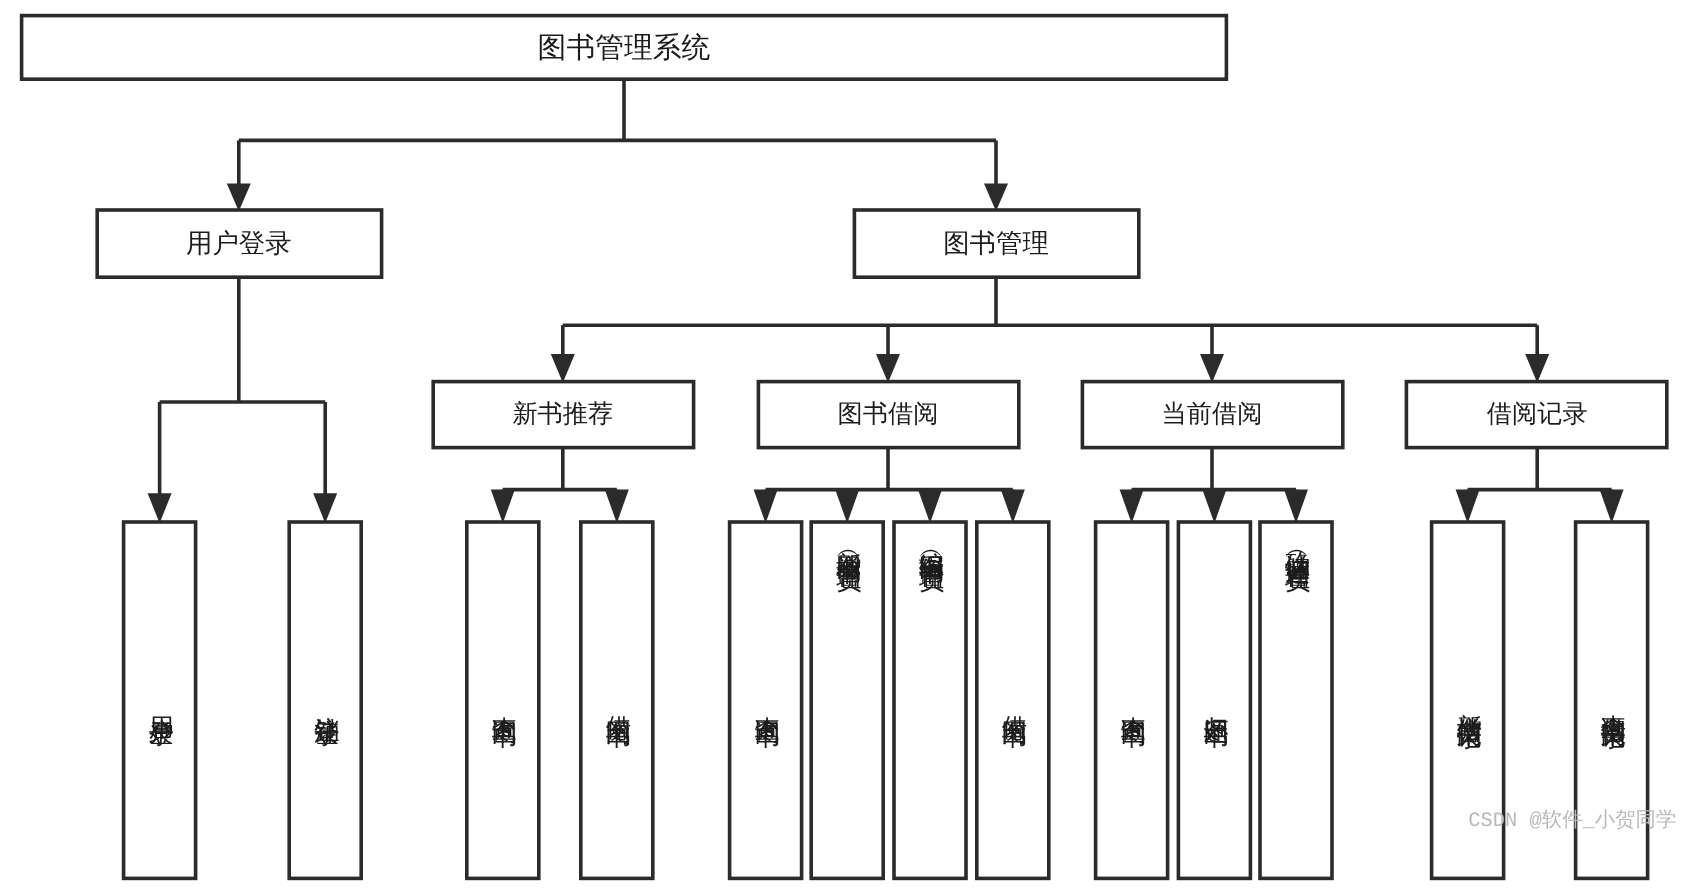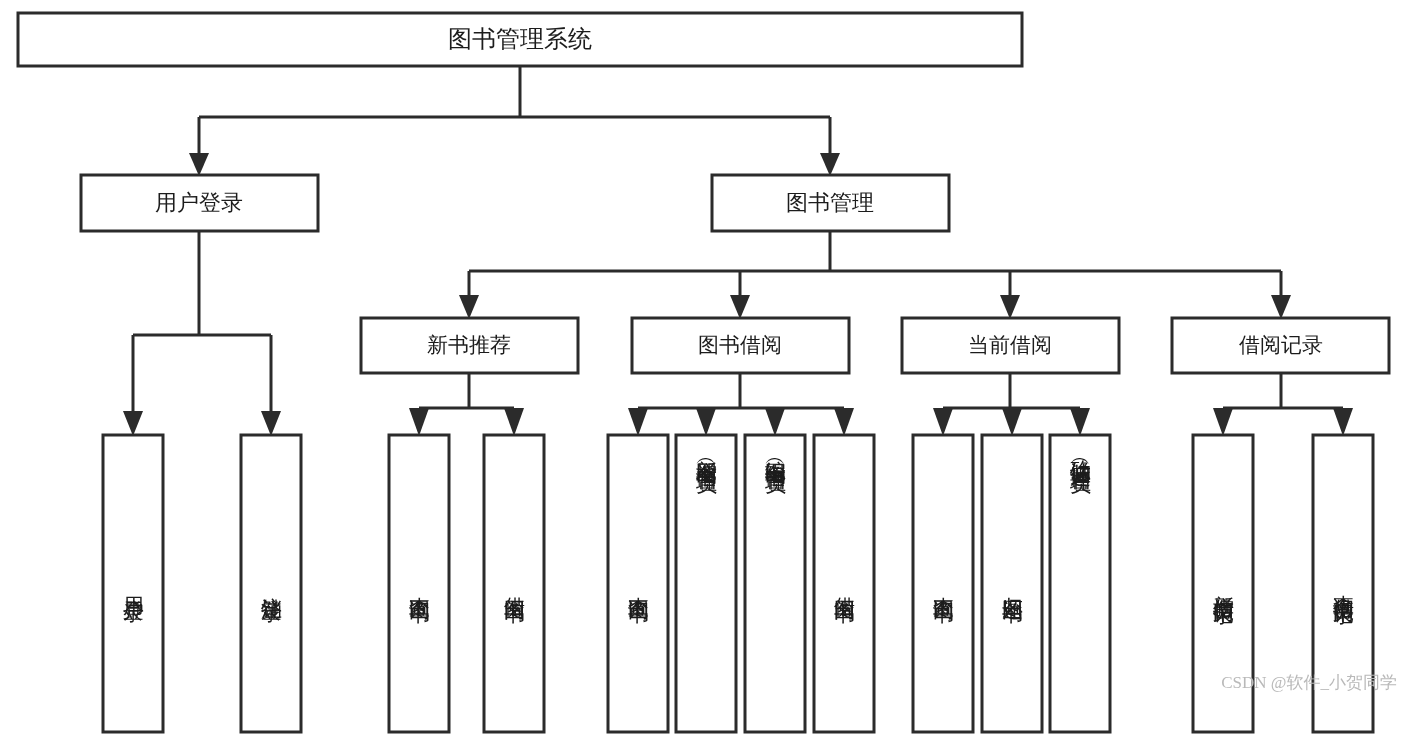--- a/index.html
+++ b/index.html
@@ -63,21 +63,21 @@
     font-size: 21px;
     line-height: 1.18;
     letter-spacing: 2px;
     color: #1c1c1c;
     white-space: nowrap;
   }
   .watermark {
     position: absolute;
     right: 8px;
     bottom: 6px;
-    font-family: Liberation Serif, serif;
+    font-family: Liberation Mono, monospace;
     font-size: 17px;
     color: #b9b9b9;
     white-space: nowrap;
     user-select: none;
   }
 </style>
 </head>
 <body>
 
 <div id="diagram-root">

